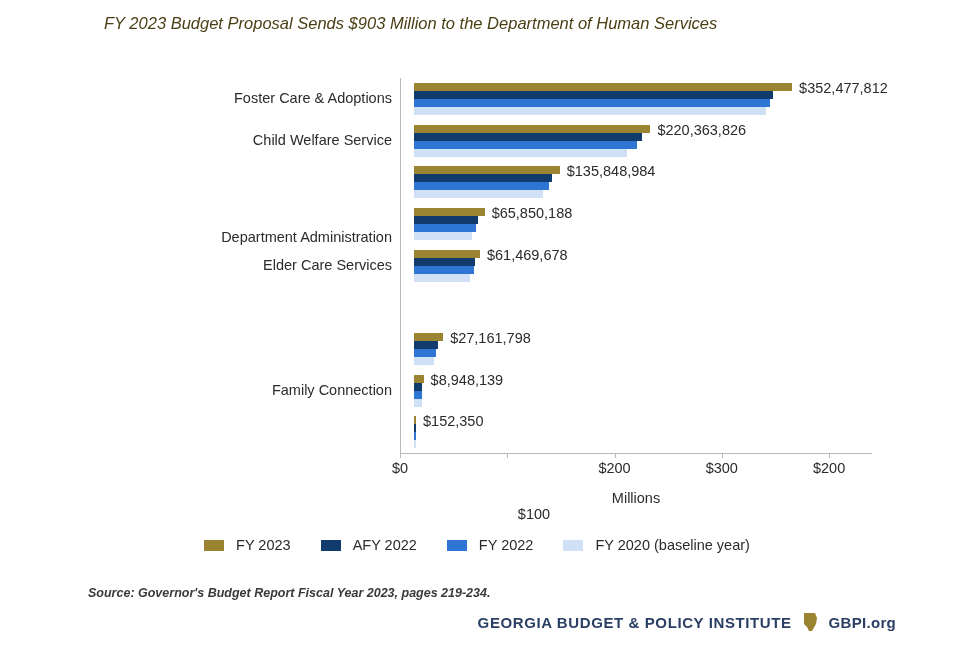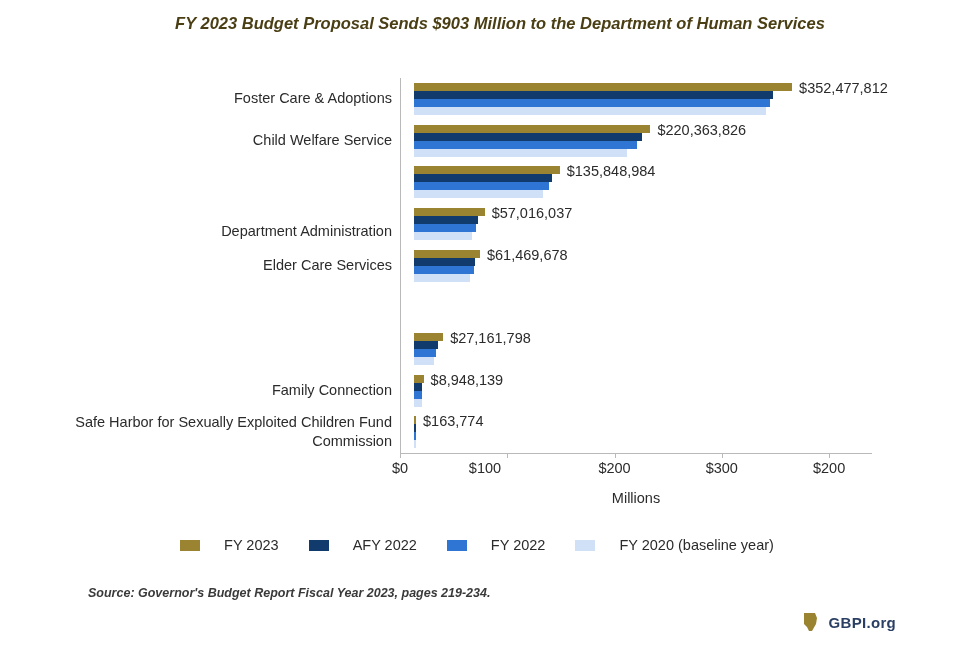--- a/index.html
+++ b/index.html
@@ -14,26 +14,25 @@
     color: #3b3111;
     overflow: hidden;
     position: relative;
   }
   .chart-wrap {
     position: absolute;
     inset: 0;
   }
   .chart-title {
     position: absolute;
-    left: 120px;
+    left: 104px;
     top: 12px;
     width: 760px;
-    text-align: center;
     font-size: 16.5px;
-    font-weight: bold;
+    font-weight: normal;
     font-style: italic;
     color: #4a3e14;
     line-height: 1.42;
   }
 
   
   .plot {
     position: absolute;
     left: 0;
     top: 78px;
@@ -134,21 +133,21 @@
     top: 537px;
     width: 954px;
     display: flex;
     justify-content: center;
     align-items: center;
     gap: 30px;
   }
   .legend-item {
     display: flex;
     align-items: center;
-    gap: 24px;
+    gap: 12px;
     font-size: 14.5px;
     color: #2b2b2b;
   }
   .legend-swatch {
     width: 20px;
     height: 11px;
     display: inline-block;
   }
 
   .source {
@@ -187,24 +186,23 @@
 <body>
 
 <div class="chart-wrap">
 
   <div class="chart-title">FY 2023 Budget Proposal Sends $903 Million to the Department of Human Services</div>
 
   <div class="plot">
     <div class="cat-labels">
         <div class="cat-label" style="top: 10.8333px;">Foster Care &amp; Adoptions</div>
         <div class="cat-label" style="top: 52.5px; padding-left: 20px;">Child Welfare Service</div>
-        <div class="cat-label" style="top: 144px;">Department Administration</div>
+        <div class="cat-label" style="top: 150px;">Department Administration</div>
         <div class="cat-label" style="top: 177.5px;">Elder Care Services</div>
         <div class="cat-label" style="top: 302.5px;">Family Connection</div>
-        <div class="cat-label" style="top: 335.167px;">Safe Harbor for Sexually Exploited Children Fund Commission</div>
       </div>
     <div class="bars-area">
         <div class="group" style="top: 4.83333px; height: 32px;">
           <div class="bar s0" style="background: rgb(154, 132, 49); width: 378.115px;"></div>
           <div class="bar s1" style="background: rgb(18, 59, 109); width: 359.364px;"></div>
           <div class="bar s2" style="background: rgb(46, 117, 212); width: 356.145px;"></div>
           <div class="bar s3" style="background: rgb(207, 224, 247); width: 351.855px;"></div>
           <div class="value-label" style="left: 385.115px;">$352,477,812</div>
         </div>
         <div class="group" style="top: 46.5px; height: 32px;">
@@ -219,21 +217,21 @@
           <div class="bar s1" style="background: rgb(18, 59, 109); width: 138.382px;"></div>
           <div class="bar s2" style="background: rgb(46, 117, 212); width: 135.164px;"></div>
           <div class="bar s3" style="background: rgb(207, 224, 247); width: 128.727px;"></div>
           <div class="value-label" style="left: 152.73px;">$135,848,984</div>
         </div>
         <div class="group" style="top: 129.833px; height: 32px;">
           <div class="bar s0" style="background: rgb(154, 132, 49); width: 70.6391px;"></div>
           <div class="bar s1" style="background: rgb(18, 59, 109); width: 64.3636px;"></div>
           <div class="bar s2" style="background: rgb(46, 117, 212); width: 62.2182px;"></div>
           <div class="bar s3" style="background: rgb(207, 224, 247); width: 57.9273px;"></div>
-          <div class="value-label" style="left: 77.6391px;">$57,016,037</div>
+          <div class="value-label" style="left: 77.6391px;">$65,850,188</div>
         </div>
         <div class="group" style="top: 171.5px; height: 32px; padding-left: 8px;">
           <div class="bar s0" style="background: rgb(154, 132, 49); width: 65.9405px;"></div>
           <div class="bar s1" style="background: rgb(18, 59, 109); width: 61.1455px;"></div>
           <div class="bar s2" style="background: rgb(46, 117, 212); width: 60.0727px;"></div>
           <div class="bar s3" style="background: rgb(207, 224, 247); width: 55.7818px;"></div>
           <div class="value-label" style="left: 72.9405px;">$61,469,678</div>
         </div>
         <div class="group" style="top: 254.833px; height: 32px;">
           <div class="bar s0" style="background: rgb(154, 132, 49); width: 29.1353px;"></div>
@@ -247,30 +245,30 @@
           <div class="bar s1" style="background: rgb(18, 59, 109); width: 8.36727px;"></div>
           <div class="bar s2" style="background: rgb(46, 117, 212); width: 8.36727px;"></div>
           <div class="bar s3" style="background: rgb(207, 224, 247); width: 8.04545px;"></div>
           <div class="value-label" style="left: 16.6009px;">$8,948,139</div>
         </div>
         <div class="group" style="top: 338.167px; height: 32px;">
           <div class="bar s0" style="background: rgb(154, 132, 49); width: 2px;"></div>
           <div class="bar s1" style="background: rgb(18, 59, 109); width: 2px;"></div>
           <div class="bar s2" style="background: rgb(46, 117, 212); width: 2px;"></div>
           <div class="bar s3" style="background: rgb(207, 224, 247); width: 2px;"></div>
-          <div class="value-label" style="left: 9px;">$163,774</div>
+          <div class="value-label" style="left: 9px;">$152,350</div>
         </div>
       </div>
     <div class="axis-vline"></div>
     <div class="axis-line"></div>
     <div class="ticks">
         <div class="tick" style="left: 400px;"></div>
         <div class="tick-label" style="left: 400px;">$0</div>
         <div class="tick" style="left: 507.273px;"></div>
-        <div class="tick-label" style="left: 485px;">$100</div>
+        <div class="tick-label" style="left: 534px; margin-top: 46px;">$100</div>
         <div class="tick" style="left: 614.545px;"></div>
         <div class="tick-label" style="left: 614.545px;">$200</div>
         <div class="tick" style="left: 721.818px;"></div>
         <div class="tick-label" style="left: 721.818px;">$300</div>
         <div class="tick" style="left: 829.091px;"></div>
         <div class="tick-label" style="left: 829.091px;">$200</div>
       </div>
     <div class="axis-title">Millions</div>
   </div>
 
@@ -289,20 +287,21 @@
       </div>
       <div class="legend-item">
         <span class="legend-swatch" style="background: rgb(207, 224, 247);"></span>
         <span>FY 2020 (baseline year)</span>
       </div>
     </div>
 
   <div class="source">Source: Governor's Budget Report Fiscal Year 2023, pages 219-234.</div>
 
   <div class="footer-brand">
+    <span class="brand-text">GEORGIA BUDGET &amp; POLICY INSTITUTE</span>
     <span class="brand-mark">
       <svg width="17" height="20" viewBox="0 0 17 20" aria-hidden="true">
         <path d="M2 1 H13 L15 6 L14 12 L10 19 L7 19 L5 15 L2 12 Z" fill="#9a8431"></path>
       </svg>
     </span>
     <span class="brand-url">GBPI.org</span>
   </div>
 
 </div>
 

